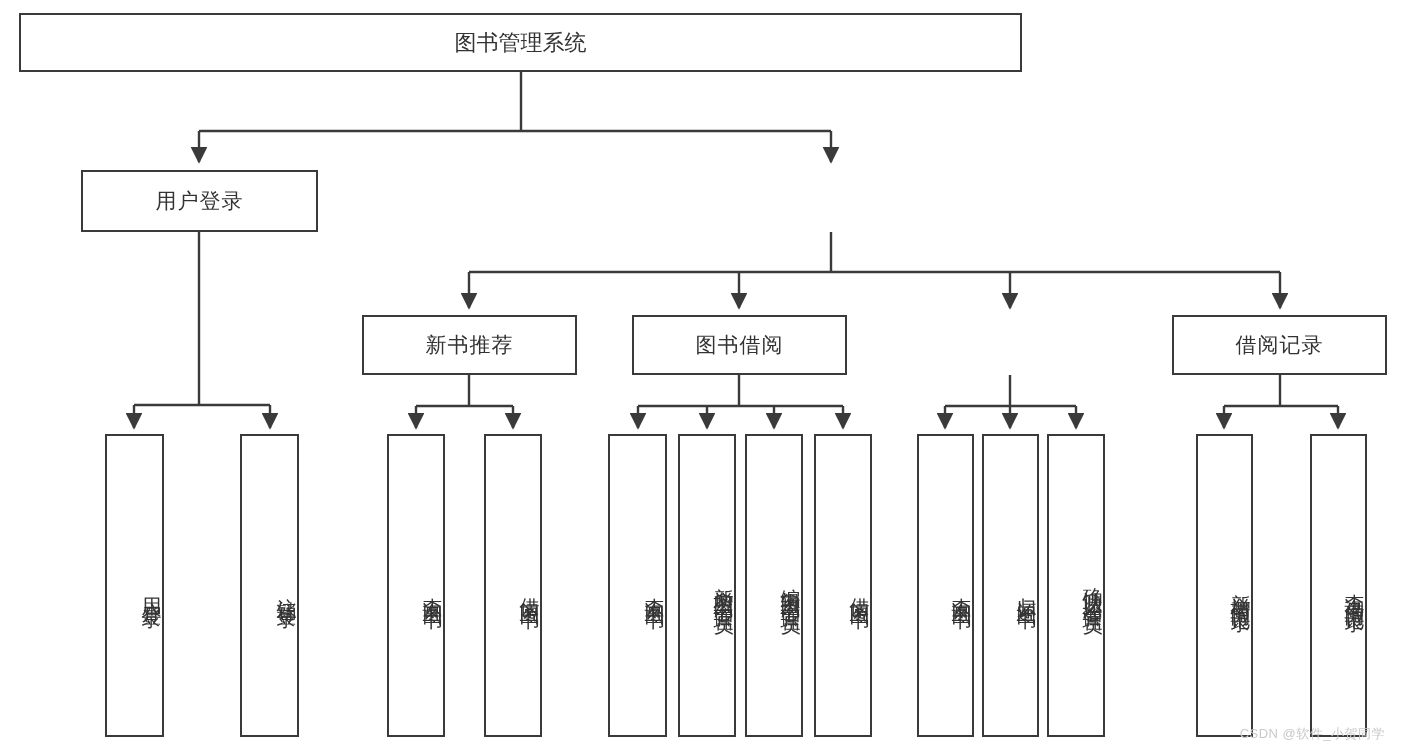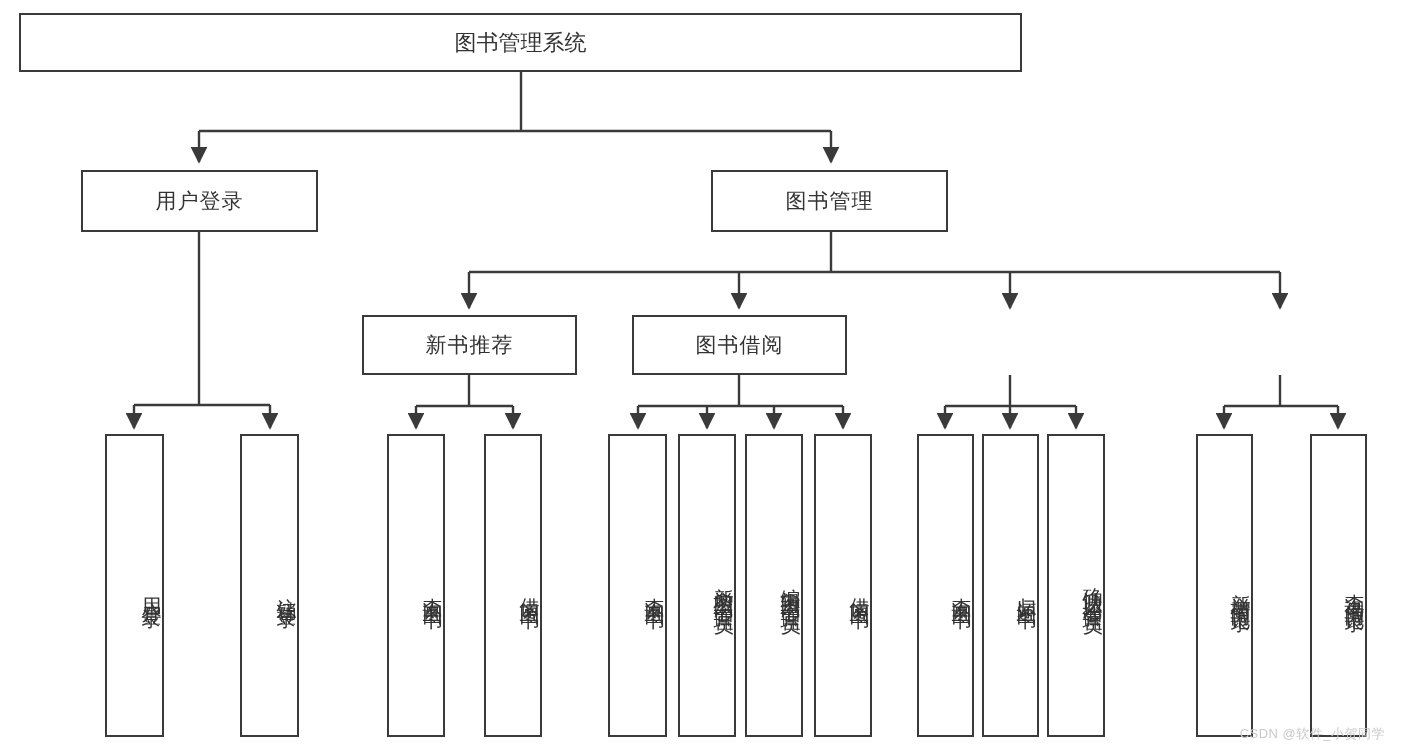--- a/index.html
+++ b/index.html
@@ -126,29 +126,29 @@
     </g>
   </svg>
 
   <div class="node root" style="left:19px; top:13px; width:1003px; height:59px;">
     <span>图书管理系统</span>
   </div>
 
   <div class="node h" style="left:81px; top:170px; width:237px; height:62px;">
     <span>用户登录</span>
   </div>
-  <div class="node h" style="left:711px; top:170px; width:237px; height:62px;">
-    <span>图书管理</span>
-  </div>
 
   <div class="node h" style="left:362px; top:315px; width:215px; height:60px;">
     <span>新书推荐</span>
   </div>
   <div class="node h" style="left:632px; top:315px; width:215px; height:60px;">
     <span>图书借阅</span>
+  </div>
+  <div class="node h" style="left:1172px; top:315px; width:215px; height:60px;">
+    <span>借阅记录</span>
   </div>
 
   <div class="node v" style="left:105px; top:434px; width:59px; height:303px;">
     <span class="vtext">用户登录</span>
   </div>
   <div class="node v" style="left:240px; top:434px; width:59px; height:303px;">
     <span class="vtext">注销登录</span>
   </div>
 
   <div class="node v" style="left:387px; top:434px; width:58px; height:303px;">

